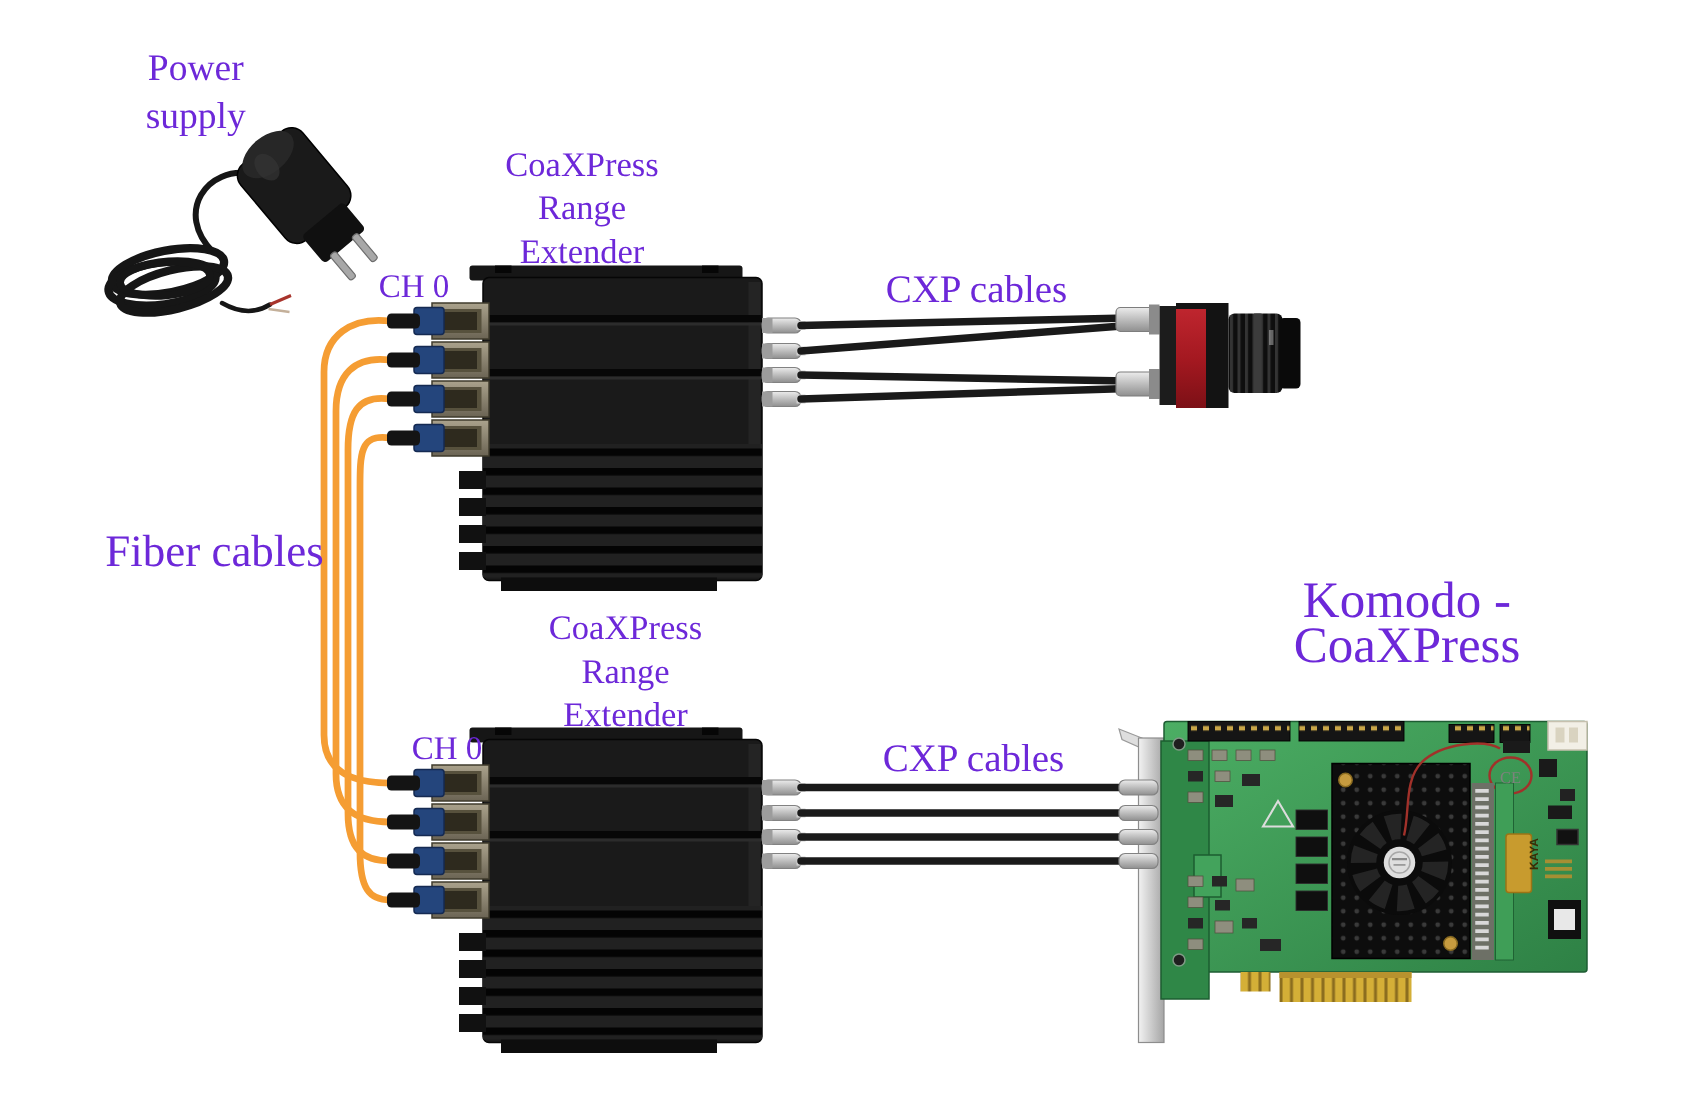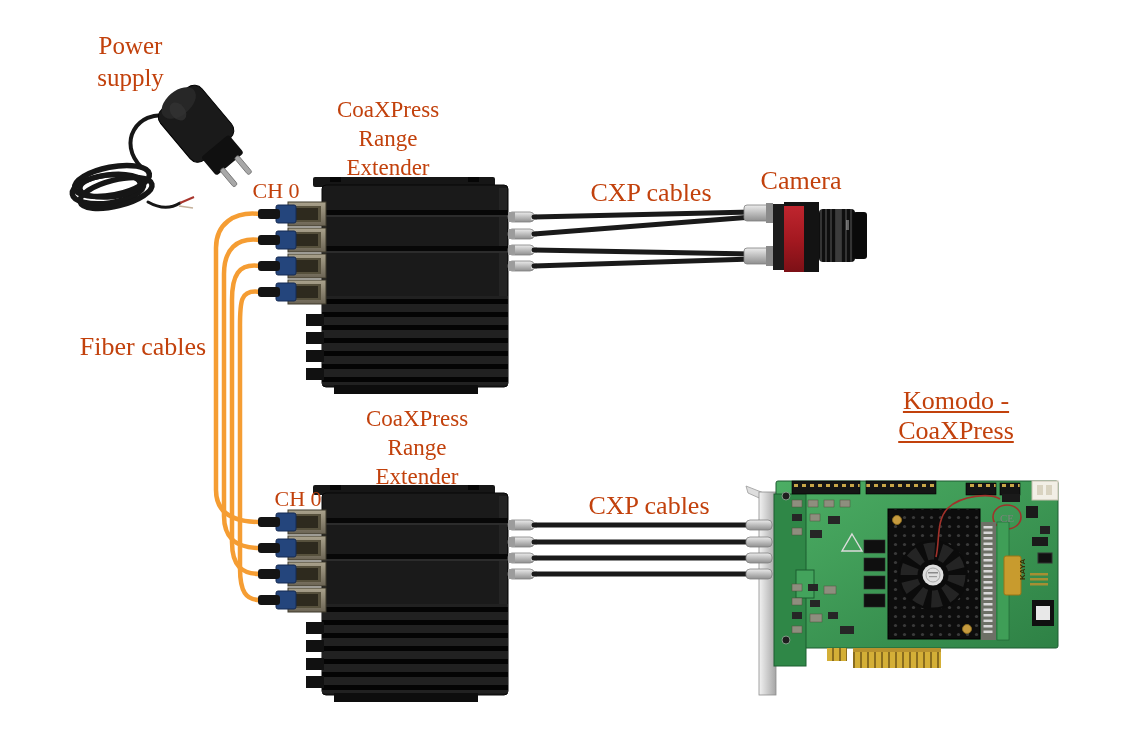--- a/index.html
+++ b/index.html
@@ -1,18 +1,18 @@
 <!DOCTYPE html>
 <html><head>
 <meta charset="utf-8">
 <style>
   html,body{margin:0;padding:0;background:#ffffff;}
   .stage{position:relative;width:1130px;height:744px;background:#ffffff;overflow:hidden;
          font-family:"Liberation Serif","DejaVu Serif",serif;}
-  .lbl{position:absolute;color:#c2410c;text-align:center;line-height:1.16;}
+  .lbl{position:absolute;color:#6d28d9;text-align:center;line-height:1.16;}
   .lbl span{display:block;}
   svg{position:absolute;left:0;top:0;}
 </style>
 </head>
 <body>
 
 <div class="stage">
 
 <svg width="1130" height="744" viewBox="0 0 1130 744">
   <defs>
@@ -259,34 +259,33 @@
 <div class="lbl" style="left:308px;top:95px;width:160px;font-size:23px;line-height:29px;">
   <span>CoaXPress</span>
   <span>Range</span>
   <span>Extender</span>
 </div>
 
 <div class="lbl" style="left:246px;top:178px;width:60px;font-size:22px;">CH 0</div>
 
 <div class="lbl" style="left:576px;top:178px;width:150px;font-size:26px;">CXP cables</div>
 
-<div class="lbl" style="left:741px;top:166px;width:120px;font-size:26px;">Camera</div>
-
-<div class="lbl" style="left:48px;top:331px;width:190px;font-size:26px;line-height:32px;">
+
+<div class="lbl" style="left:48px;top:352px;width:190px;font-size:30px;line-height:32px;">
   <span>Fiber cables</span>
 </div>
 
 <div class="lbl" style="left:337px;top:404px;width:160px;font-size:23px;line-height:29px;">
   <span>CoaXPress</span>
   <span>Range</span>
   <span>Extender</span>
 </div>
 
 <div class="lbl" style="left:268px;top:486px;width:60px;font-size:22px;">CH 0</div>
 
 <div class="lbl" style="left:574px;top:491px;width:150px;font-size:26px;">CXP cables</div>
 
-<div class="lbl" style="left:866px;top:386px;width:180px;font-size:26px;line-height:29.5px;text-decoration:underline;">
+<div class="lbl" style="left:848px;top:386px;width:180px;font-size:34px;line-height:29.5px;">
   <span>Komodo -</span>
   <span>CoaXPress</span>
 </div>
 
 </div>
 
 </body></html>

